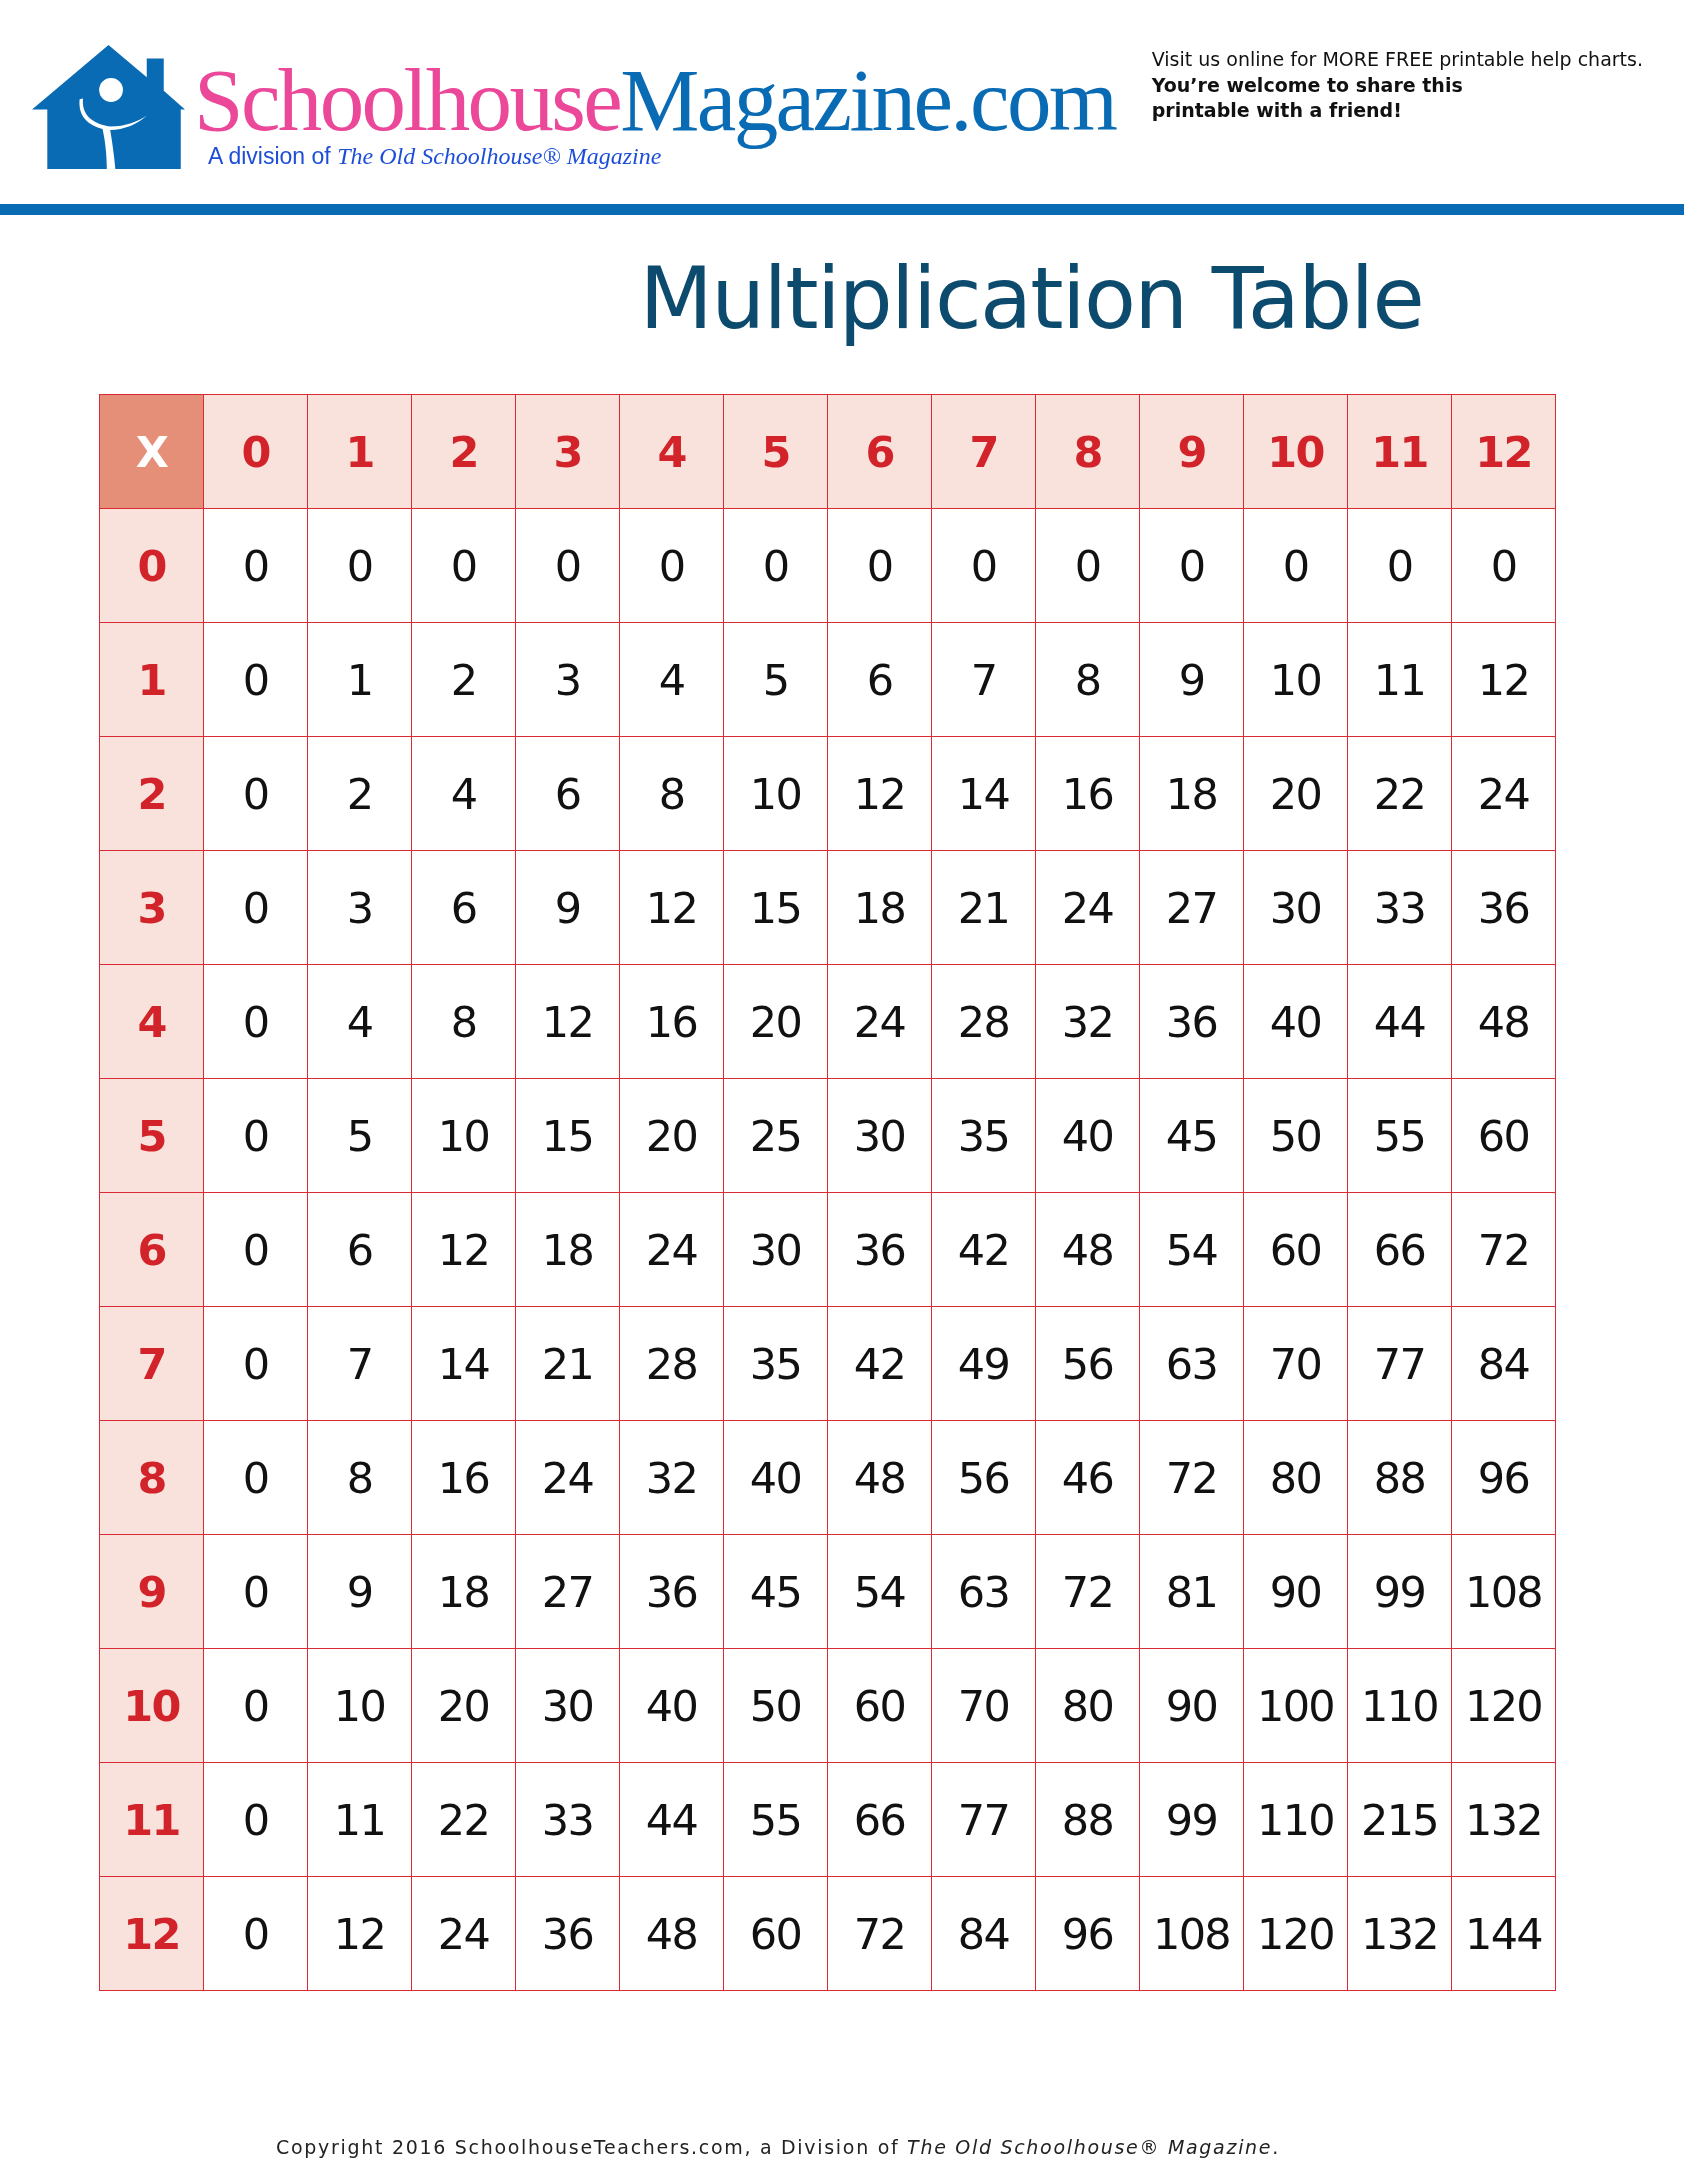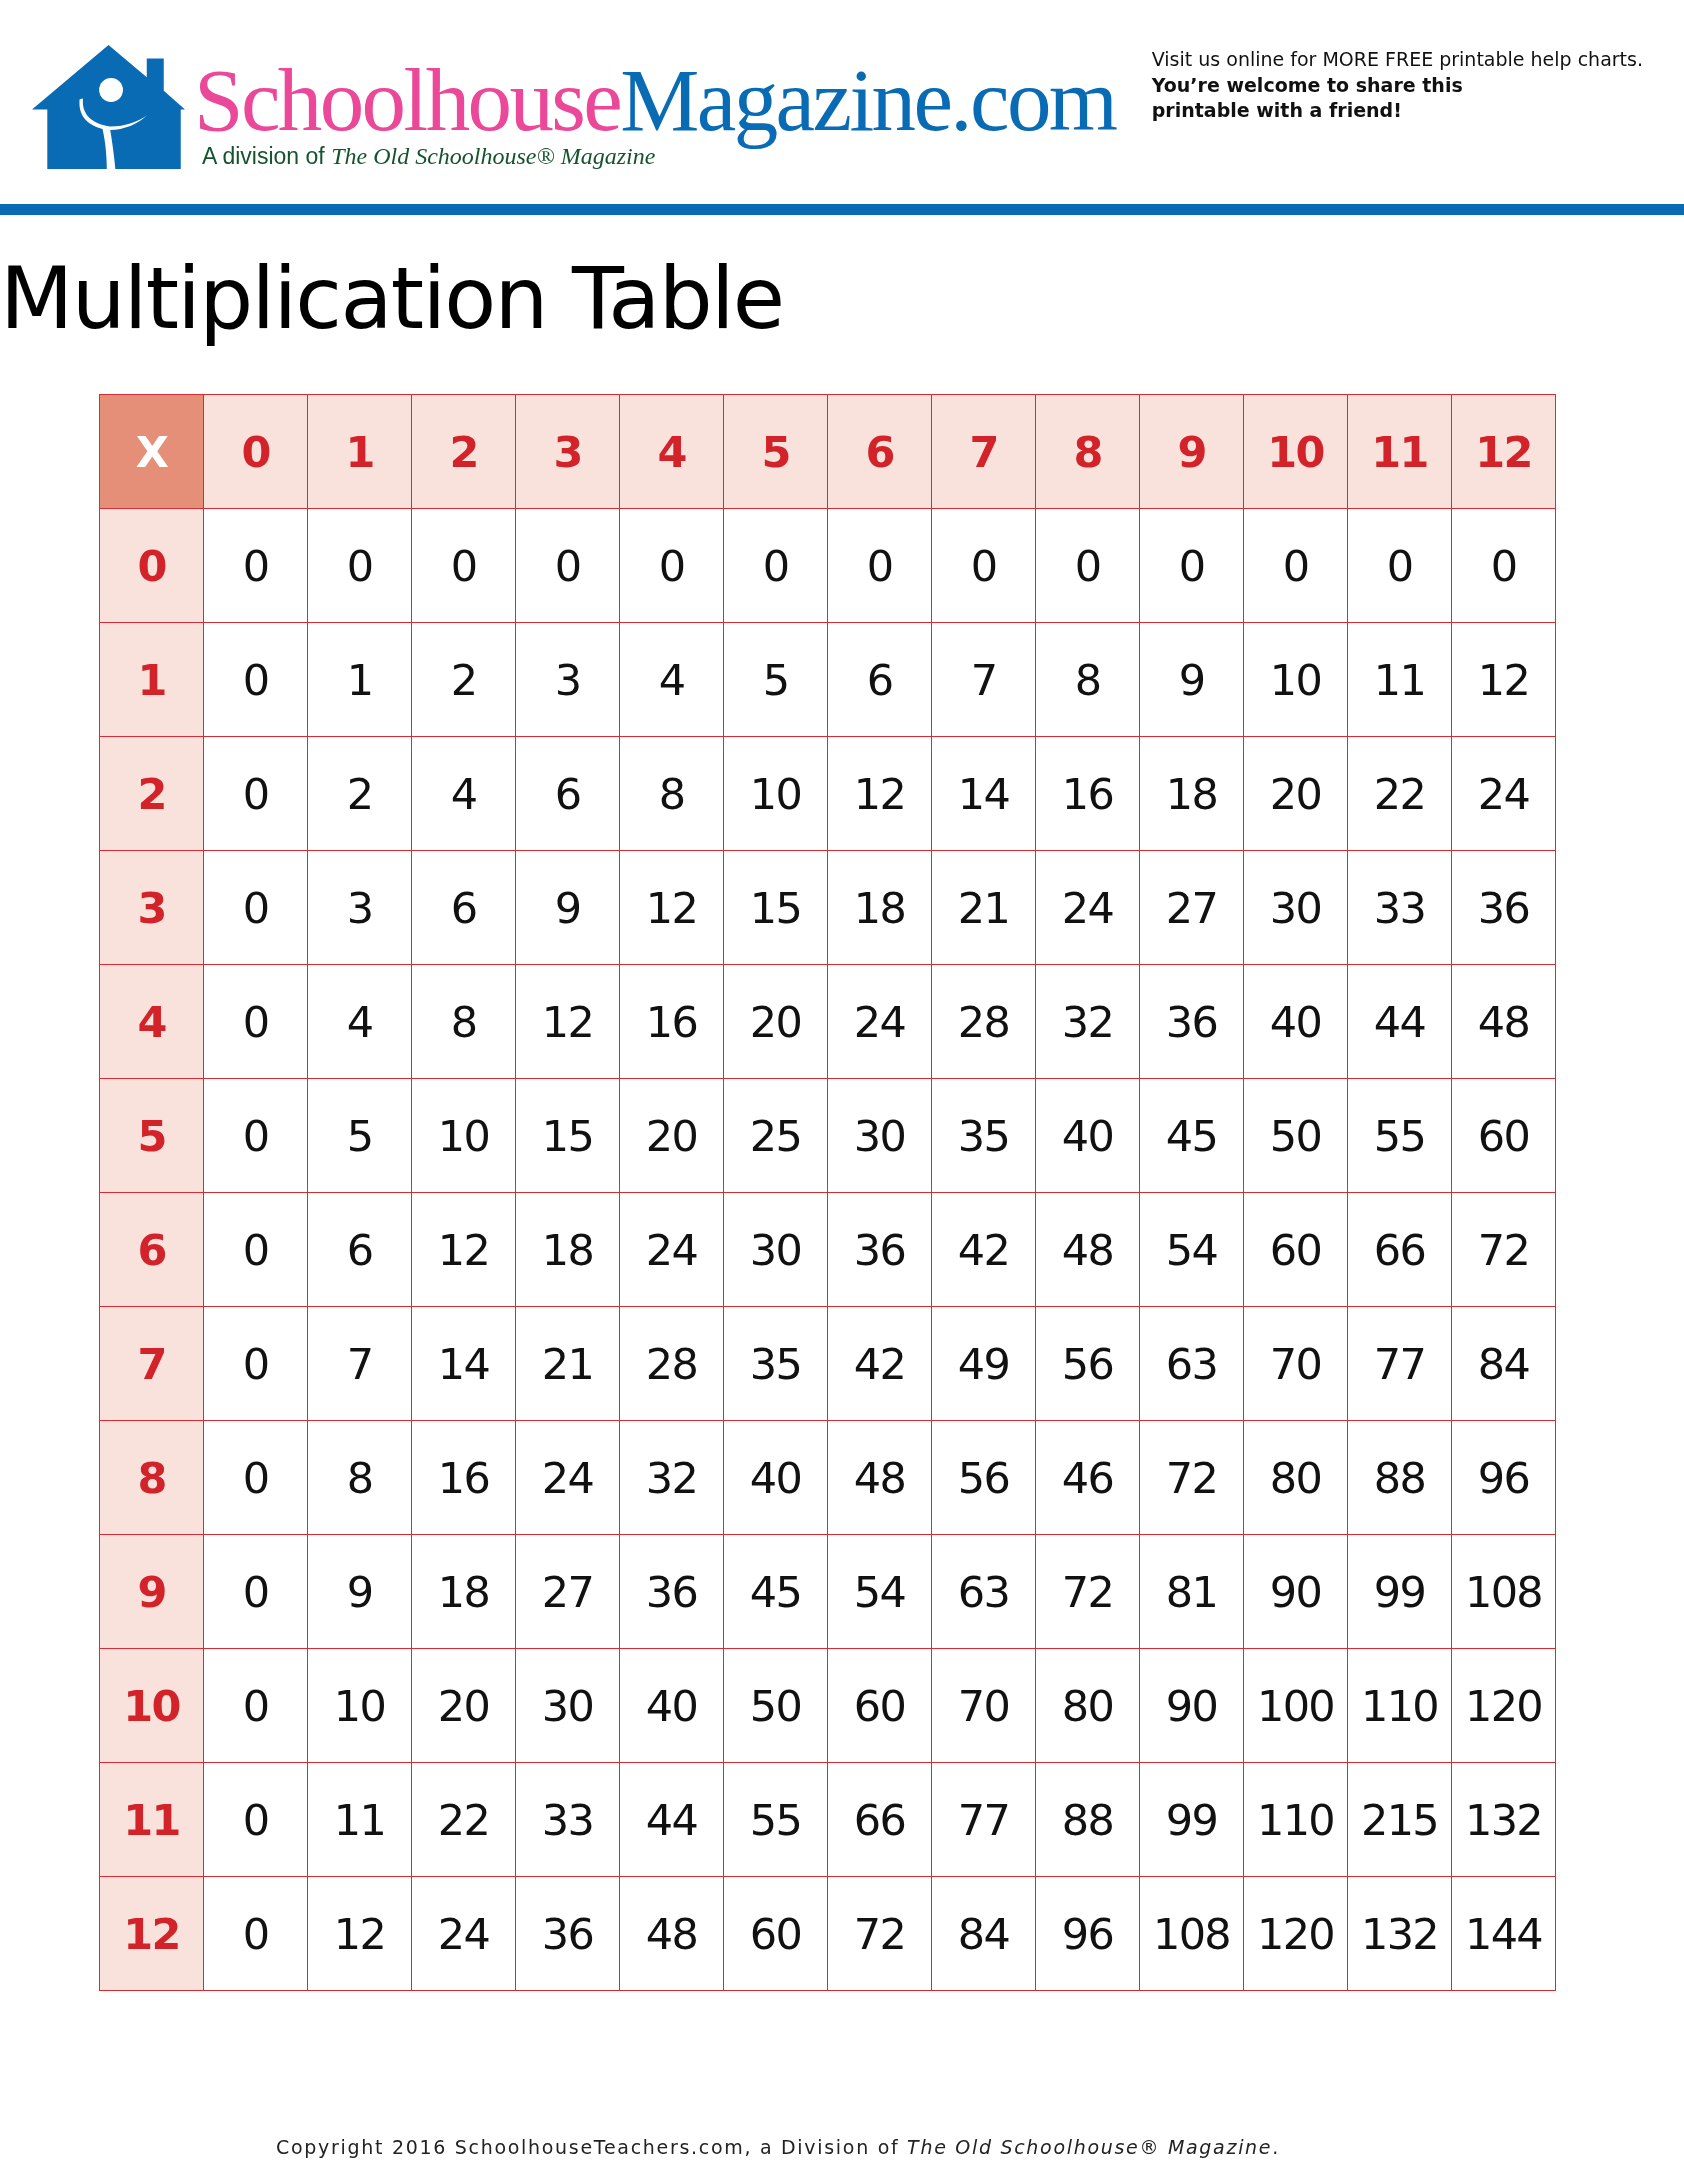--- a/index.html
+++ b/index.html
@@ -1,27 +1,27 @@
 <!DOCTYPE html>
 <html style="font-size:13.6px"><head>
 <meta charset="utf-8">
 <style>
   html, body { margin:0; padding:0; background:#ffffff; }
   body { width:1685px; height:2181px; position:relative; overflow:hidden; font-family:"Liberation Sans", sans-serif; }
   .logo-house { position:absolute; left:32px; top:43px; width:153px; height:128px; }
   .wordmark { position:absolute; left:194px; top:53px; font-family:"Liberation Serif", serif; font-size:89px; line-height:94px; letter-spacing:-2.6px; white-space:nowrap; }
   .wordmark .red { color:#ec4899; }
   .wordmark .blue { color:#0a6bb5; }
-  .subline { position:absolute; left:202px; top:143px; font-size:23px; color:#14532d; white-space:nowrap; font-family:"Liberation Sans", sans-serif; }
+  .subline { position:absolute; left:208px; top:143px; font-size:23px; color:#1d4ed8; white-space:nowrap; font-family:"Liberation Sans", sans-serif; }
   .subline i { font-family:"Liberation Serif", serif; font-size:24px; }
   .promo { position:absolute; right:42px; top:47px; text-align:left; font-family:"DejaVu Sans", sans-serif; color:#111; }
   .promo .l1 { font-size:19px; line-height:25.6px; }
   .promo .l2 { font-size:19px; line-height:25.6px; font-weight:bold; }
   .rule { position:absolute; left:0; top:204px; width:1685px; height:11px; background:#0a6bb5; }
-  .title { position:absolute; left:0; width:1423px; top:249px; text-align:left; font-family:"DejaVu Sans", sans-serif; font-size:85px; color:#000000; letter-spacing:-1.7px; }
+  .title { position:absolute; left:0; width:1423px; top:249px; text-align:right; font-family:"DejaVu Sans", sans-serif; font-size:85px; color:#0c4a6e; letter-spacing:-1.7px; }
   table.grid { position:absolute; left:99px; top:394px; border-collapse:collapse; }
   table.grid td { width:103px; height:113px; border:1.7px solid #d82b33; text-align:center; vertical-align:middle; padding:0; font-family:"DejaVu Sans", sans-serif; font-size:43px; color:#111; letter-spacing:-1.7px; }
   table.grid td.corner { background:#e68f78; color:#ffffff; font-weight:bold; }
   table.grid td.colhead { background:#f8e2db; color:#d2232a; font-weight:bold; }
   table.grid td.rowhead { background:#f8e2db; color:#d2232a; font-weight:bold; }
   .footer { position:absolute; left:0; width:1556px; top:2136px; text-align:center; font-family:"DejaVu Sans", sans-serif; font-size:19px; color:#222; letter-spacing:1.7px; }
   .footer i { font-style:italic; }
 </style>
 </head>
 <body>

